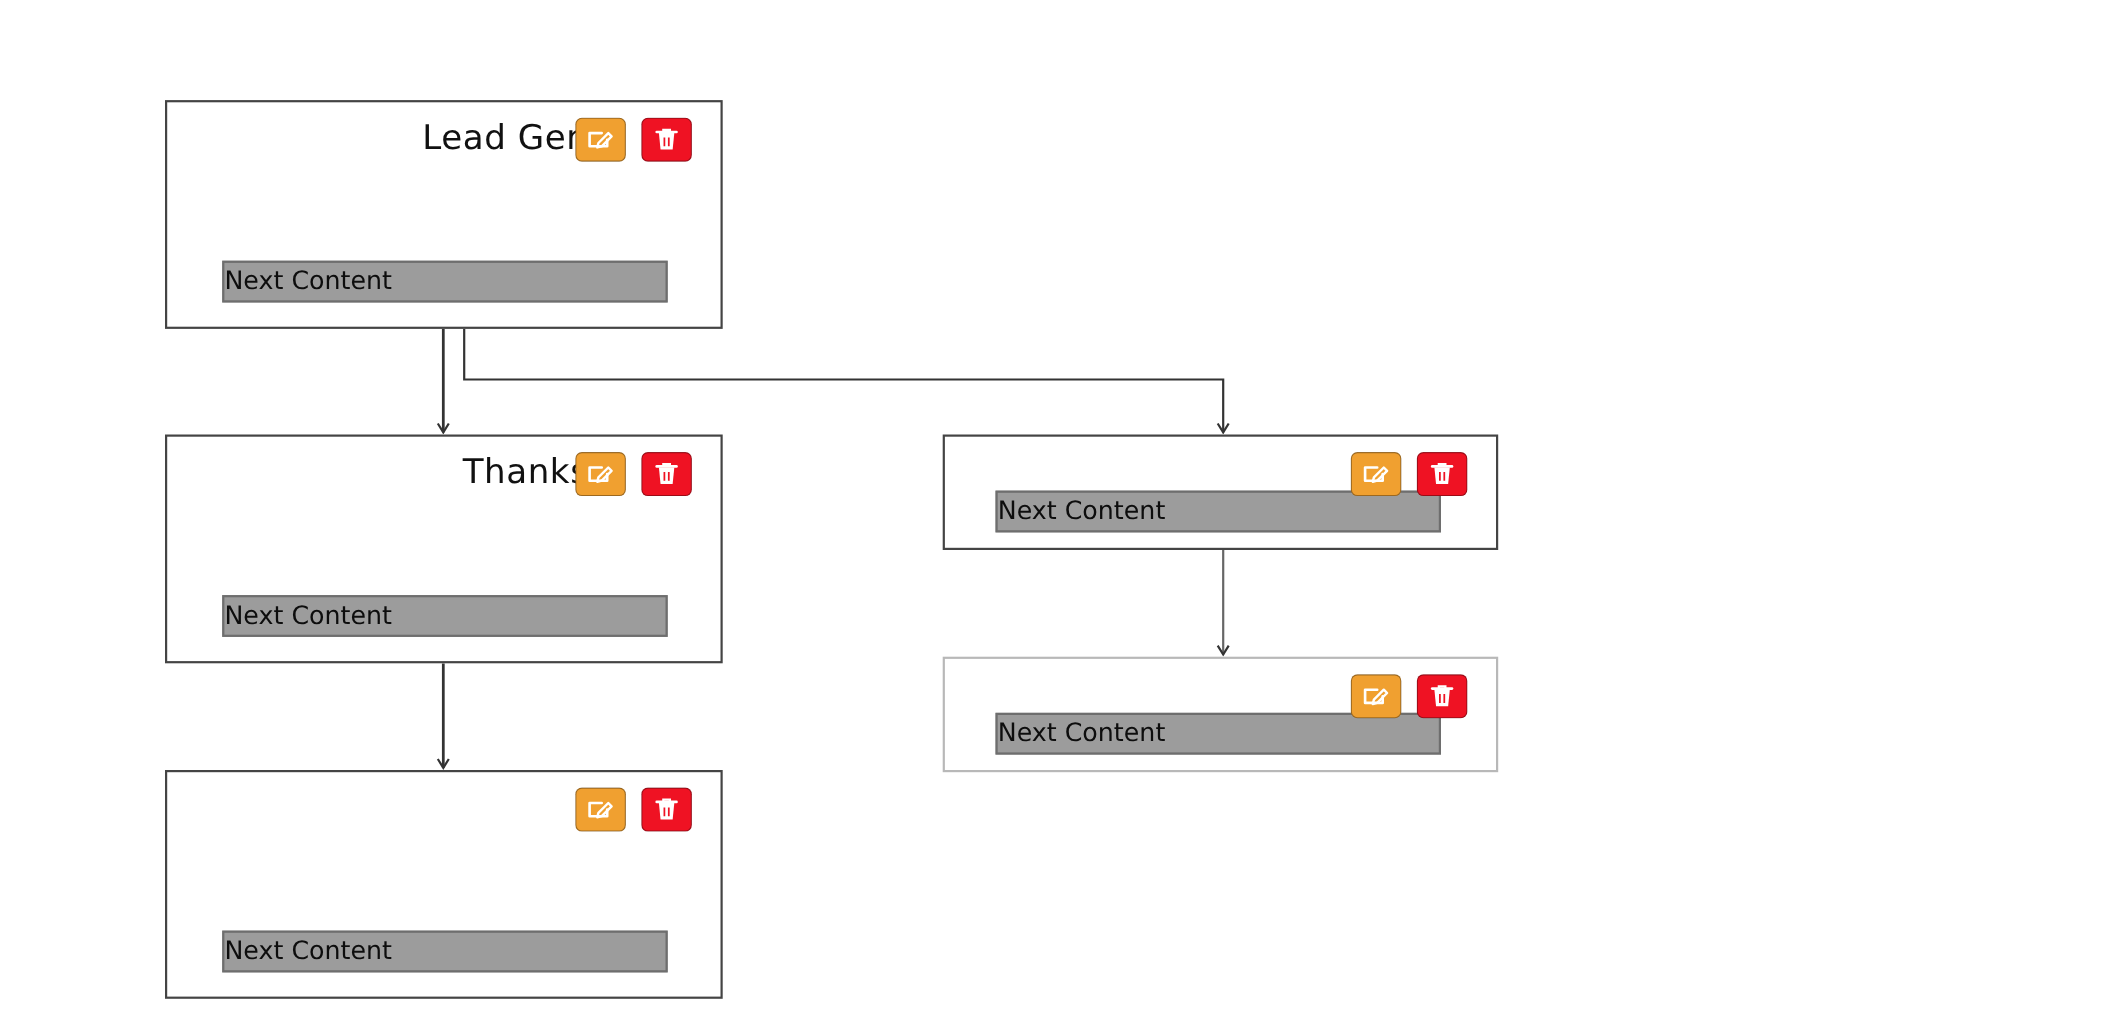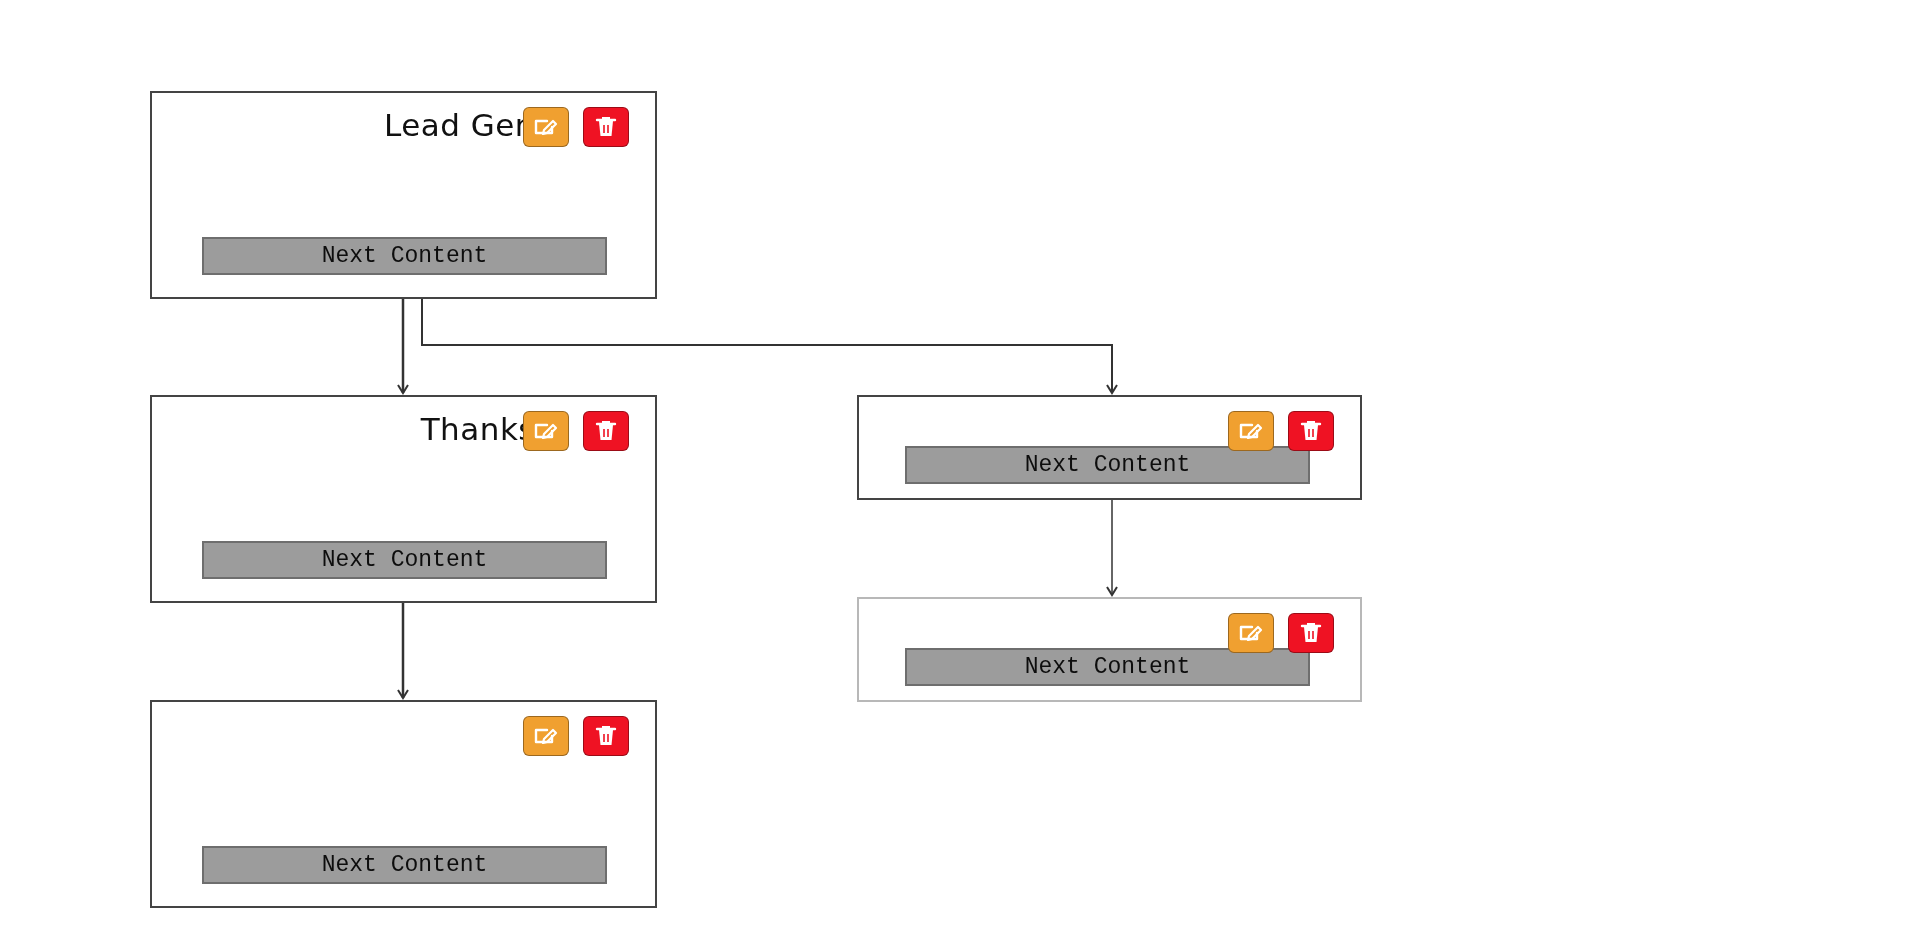--- a/index.html
+++ b/index.html
@@ -92,25 +92,24 @@
   .next-content {
     position: absolute;
     left: 50px;
     box-sizing: border-box;
     height: 38px;
     background: #9c9c9c;
     border: 2px solid #6e6e6e;
     color: #0d0d0d;
     font-size: 23px;
     line-height: 34px;
-    text-align: center;
+    text-align: left;
     cursor: pointer;
     white-space: nowrap;
     overflow: hidden;
-    font-family: Liberation Mono, monospace;
   }
 
   
   #node-1 { left: 150px; top: 91px;  width: 507px; height: 208px; }
   #node-1 .next-content { left: 50px; bottom: 22px; width: 405px; }
   #node-1 .node-title { top: 12px; right: 120px; }
 
   #node-2 { left: 150px; top: 395px; width: 507px; height: 208px; }
   #node-2 .next-content { left: 50px; bottom: 22px; width: 405px; }
   #node-2 .node-title { top: 12px; right: 120px; }

